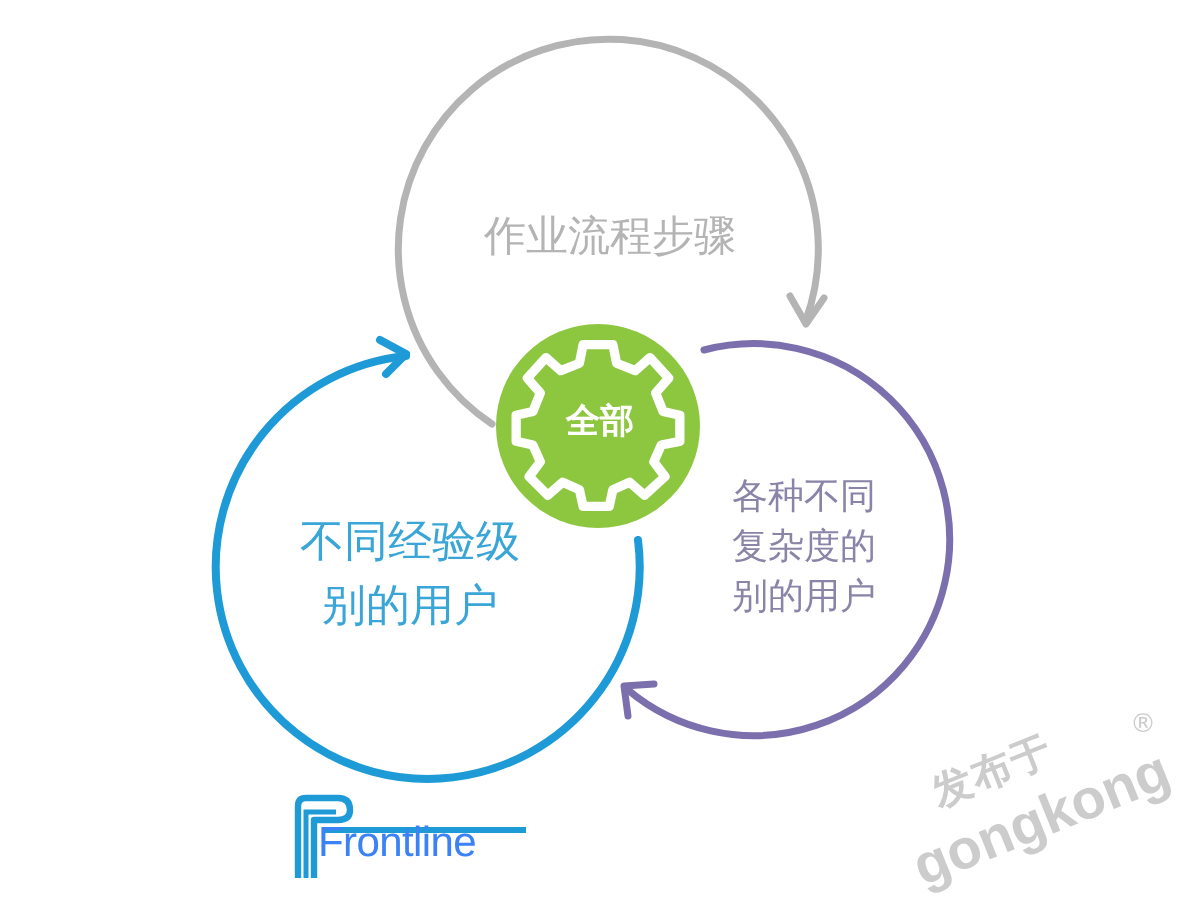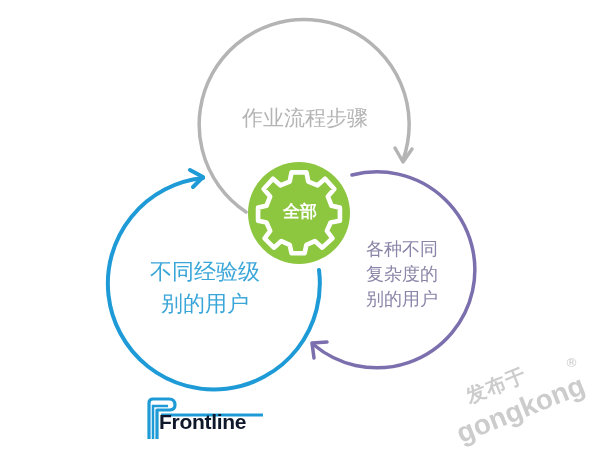--- a/index.html
+++ b/index.html
@@ -6,21 +6,21 @@
   body { width:600px; height:453px; position:relative; overflow:hidden;
          font-family: "DejaVu Sans", "Liberation Sans", sans-serif; }
   svg.diagram { position:absolute; left:0; top:0; }
   .label { position:absolute; text-align:center; line-height:1.32; }
   .lbl-gray { color:#b4b4b4; font-size:21px; left:225px; top:105px; width:160px; }
   .lbl-blue { color:#3aa6d8; font-size:22px; left:140px; top:256px; width:130px; line-height:1.45; }
   .lbl-purple { color:#8a84a8; font-size:18px; left:352px; top:236px; width:100px; line-height:1.4; }
   .lbl-center { color:#ffffff; font-size:17px; font-weight:bold; left:270px; top:200px; width:60px; }
   .logo { position:absolute; left:143px; top:395px; width:130px; height:48px; }
   .logo-text { position:absolute; left:159px; top:410px; font-family:"Liberation Sans", sans-serif;
-               font-weight:bold; font-size:21px; color:#0f172a; letter-spacing:-0.3px; }
+               font-weight:normal; font-size:21px; color:#3b82f6; letter-spacing:-0.3px; }
   .wm { position:absolute; color:#cccccc; font-weight:bold; transform:rotate(-22deg); transform-origin:left top; }
   .wm-cn { left:462px; top:385px; font-size:20px; letter-spacing:1px; }
   .wm-en { left:452px; top:420px; font-size:28px; font-family:"Liberation Sans", sans-serif; }
   .wm-reg { position:absolute; left:565px; top:355px; color:#cccccc; font-size:13px; }
 </style>
 </head>
 <body>
 
 <svg class="diagram" width="600" height="453" viewBox="0 0 600 453">
 

